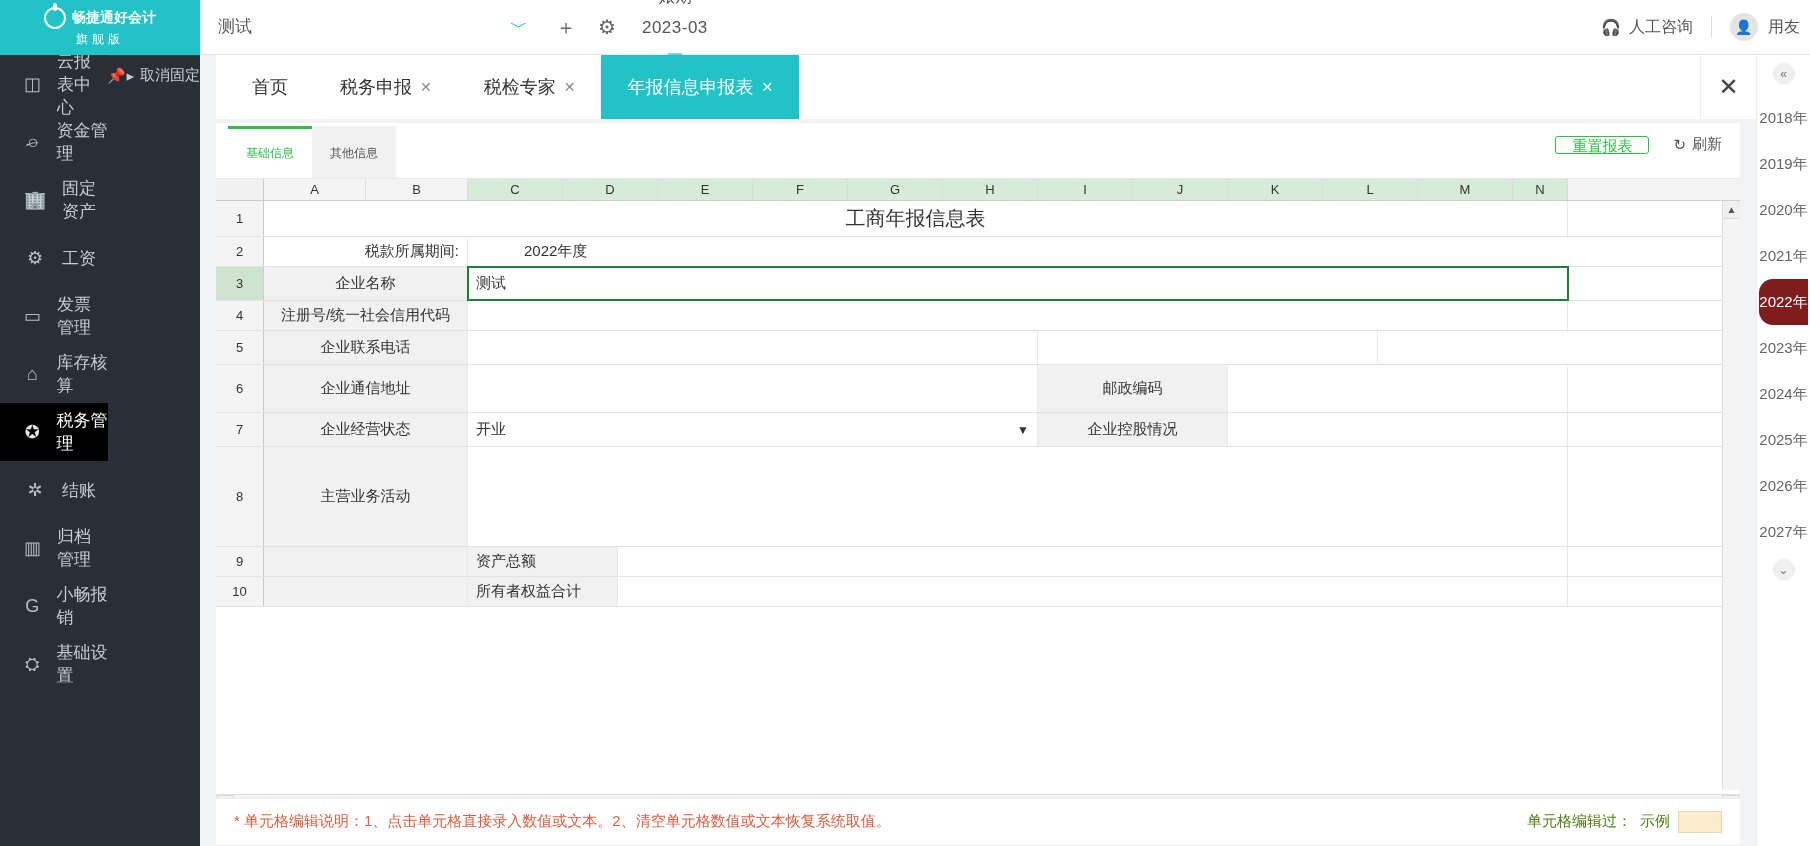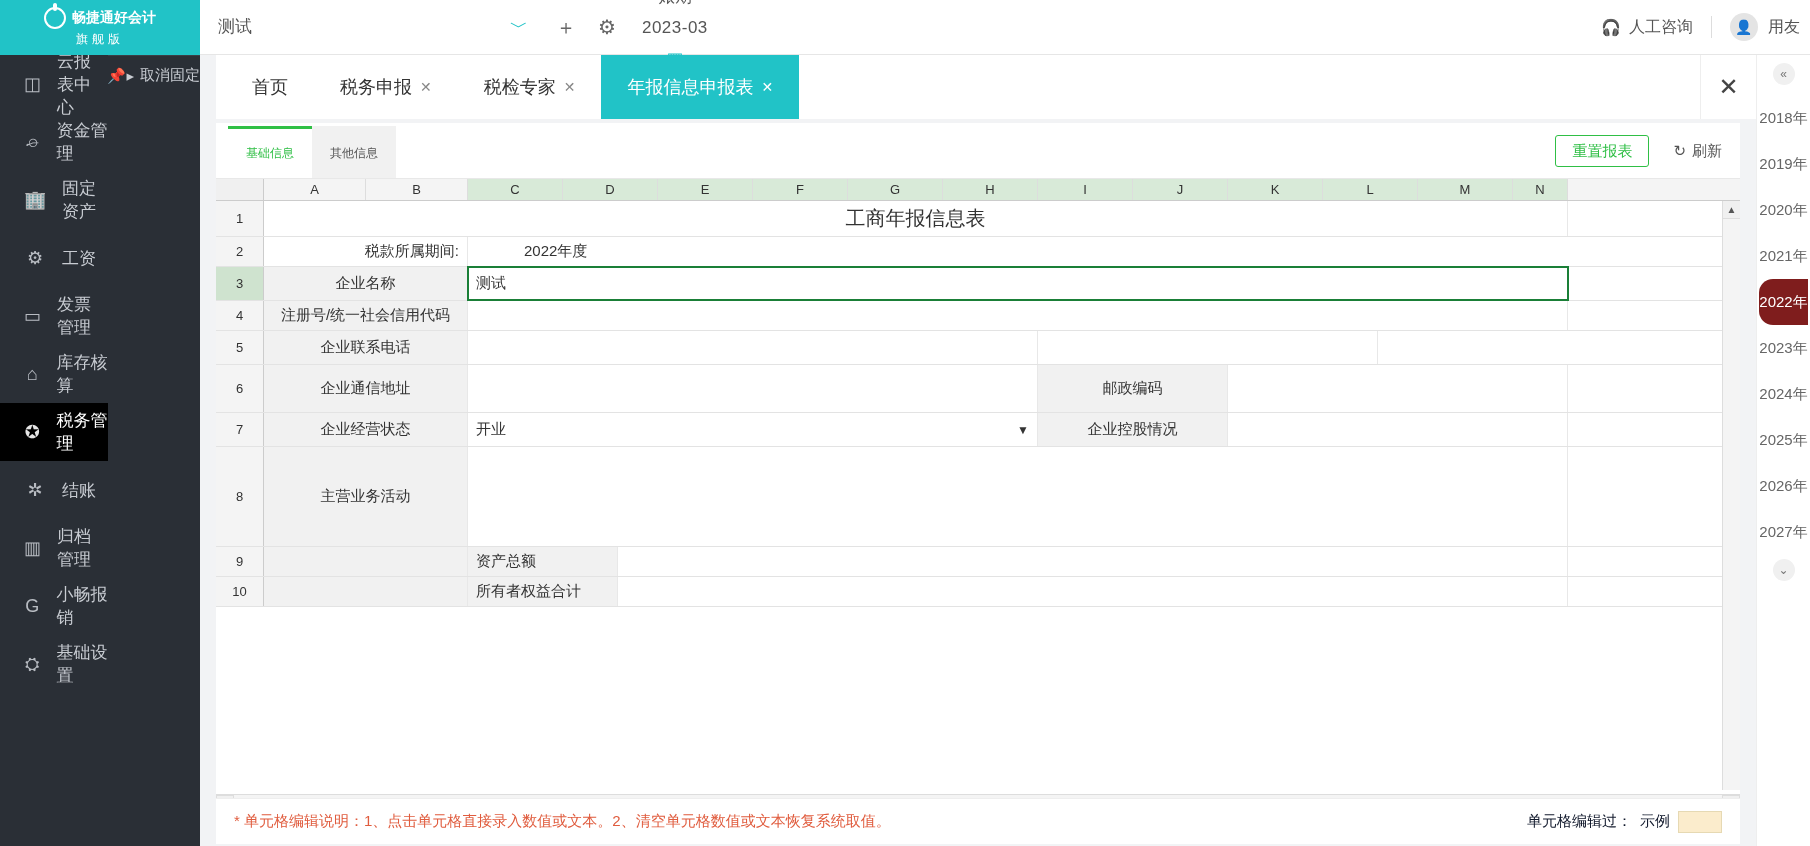--- a/index.html
+++ b/index.html
@@ -48,21 +48,21 @@
 .ptab.active .close { color: #fff; }
 .page-tabs .xall { position: absolute; right: 0; top: 0; width: 56px; height: 64px; display: flex; align-items: center; justify-content: center; font-size: 24px; color: #444; border-left: 1px solid #eee; background:#fff; }
 
 
 .panel { background: #fff; margin: 0 16px 0 16px; position: relative; padding: 0; height: calc(100% - 70px);}
 .sheet-tabs-row { height: 56px; display: flex; align-items: flex-end; padding-left: 12px; border-bottom: 1px solid #e8e8e8; }
 .sheet-tab { height: 52px; padding: 0 18px; display: flex; align-items: center; font-size: 12px; border-top: 3px solid transparent; cursor:pointer;}
 .sheet-tab.active { color: #2fbf45; border-top-color: #2fbf45; background: #fff; }
 .sheet-tab.inactive { background: #f1f1f1; color: #555; }
 .sheet-actions { position: absolute; right: 18px; top: 12px; display: flex; align-items: center; gap: 24px; }
-.btn-outline { border: 1px solid #2fbf45; color: #2fbf45; background: #fff; height: 32px; padding: 0 16px; border-radius: 3px; font-size: 15px; cursor: pointer; }
+.btn-outline { border: 1px solid #2fbf45; color: #2fbf45; background: #fff; height: 18px; padding: 0 16px; border-radius: 3px; font-size: 15px; cursor: pointer; }
 .refresh { display: flex; align-items: center; gap: 6px; color: #555; font-size: 15px; cursor:pointer;}
 
 
 .grid-wrap { position: relative; height: calc(100% - 56px - 54px); overflow: hidden; }
 .grid-inner { position: absolute; inset: 0; overflow: hidden; }
 .colheads { display: flex; height: 22px; background: #f4f4f4; border-bottom: 1px solid #ccc; font-size: 13px; color: #333; }
 .rowhead-corner { width: 48px; border-right: 1px solid #ccc; background: #f0f0f0; }
 .colhead { border-right: 1px solid #ddd; text-align: center; line-height: 21px; background: #f4f4f4; }
 .colhead.sel { background: #d8ead8; }
 .gridbody { position: relative; }
@@ -77,21 +77,21 @@
 
 .vscrollbar { position: absolute; top: 22px; right: 0; bottom: 0; width: 18px; background: #f4f4f4; border-left: 1px solid #ddd; }
 .vs-arrow { height: 18px; text-align: center; font-size: 10px; line-height: 17px; color: #555; background: #f0f0f0; border-bottom: 1px solid #ddd; }
 .hscrollbar { height: 18px; background: #f4f4f4; border-top: 1px solid #ddd; display: flex; align-items: center; position: relative; margin-top:4px;}
 .hs-arrow { width: 18px; height: 18px; text-align: center; font-size: 10px; line-height: 16px; color: #555; background: #f0f0f0; border: 1px solid #ddd; }
 .hs-arrow.right{ margin-left:auto;}
 
 
 .footnote { position: absolute; left: 0; right: 0; bottom: 0; height: 46px; background: #fff; border-top: 1px solid #eee; display: flex; align-items: center; padding: 0 18px; font-size: 15px;}
 .footnote .warn { color: #e05c3e; }
-.footnote .right { margin-left: auto; display: flex; align-items: center; gap: 8px; color: #0f172a; }
+.footnote .right { margin-left: auto; display: flex; align-items: center; gap: 8px; color: #4d7c0f; }
 .note-swatch { width: 44px; height: 22px; background: #fbeccc; border: 1px solid #e6d9b3; }
 
 
 .right-rail { width: 54px; background: #fff; border-left: 1px solid #eee; display: flex; flex-direction: column; align-items: center; padding-top: 8px; gap: 0; position: relative; }
 .rail-collapse { width: 22px; height: 22px; border-radius: 50%; background: #f0f0f0; display: flex; align-items: center; justify-content: center; font-size: 12px; color: #777; margin-bottom: 10px; cursor:pointer;}
 .year-item { height: 46px; width: 100%; display: flex; align-items: center; justify-content: center; font-size: 15px; color: #666; cursor: pointer; }
 .year-item.active { background: #7f1d1d; color: #fff; border-radius: 14px 0 0 14px; }
 .rail-down { margin-top: 4px; width: 22px; height: 22px; border-radius: 50%; background: #f0f0f0; display:flex; align-items:center; justify-content:center; font-size:12px; color:#777; cursor:pointer;}
 
 

